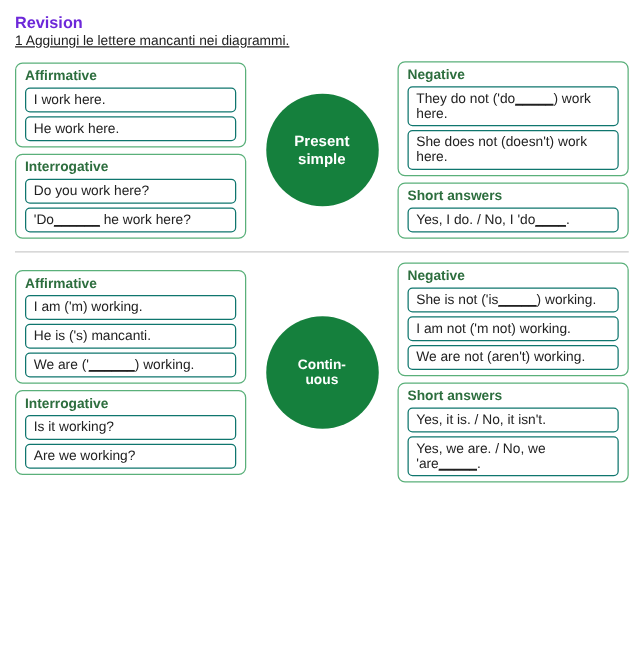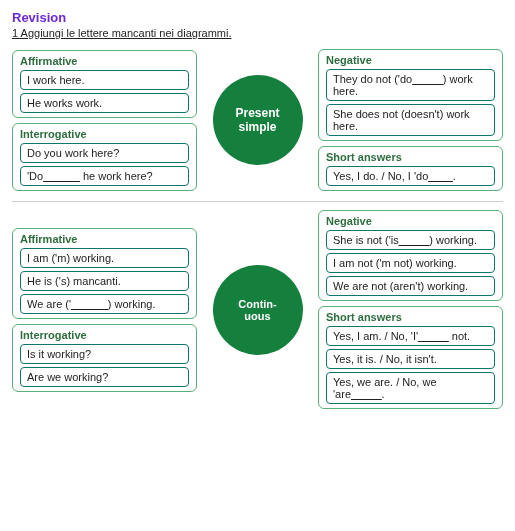--- a/index.html
+++ b/index.html
@@ -105,21 +105,21 @@
   <div class="revision-title">Revision</div>
   <div class="instruction">1  Aggiungi le lettere mancanti nei diagrammi.</div>
 
   <div class="section">
 
     <div class="left-col">
 
       <div class="box-group">
         <div class="box-group-label">Affirmative</div>
         <div class="box-item">I work here.</div>
-        <div class="box-item">He works work.</div>
+        <div class="box-item">He work here.</div>
       </div>
 
       <div class="box-group">
         <div class="box-group-label">Interrogative</div>
         <div class="box-item">Do you work here?</div>
         <div class="box-item">'Do<span class="underline">______</span> he work here?</div>
       </div>
     </div>
 
     <div class="center-circle">
@@ -169,20 +169,19 @@
 
       <div class="box-group">
         <div class="box-group-label">Negative</div>
         <div class="box-item">She is not ('is<span class="underline">_____</span>) working.</div>
         <div class="box-item">I am not ('m not) working.</div>
         <div class="box-item">We are not (aren't) working.</div>
       </div>
 
       <div class="box-group">
         <div class="box-group-label">Short answers</div>
-        <div class="box-item">Yes, I am. / No, 'I'<span class="underline">_____</span> not.</div>
         <div class="box-item">Yes, it is. / No, it isn't.</div>
         <div class="box-item">Yes, we are. / No, we 'are<span class="underline">_____</span>.</div>
       </div>
     </div>
   </div>
 
 </div>
 
 </body></html>

